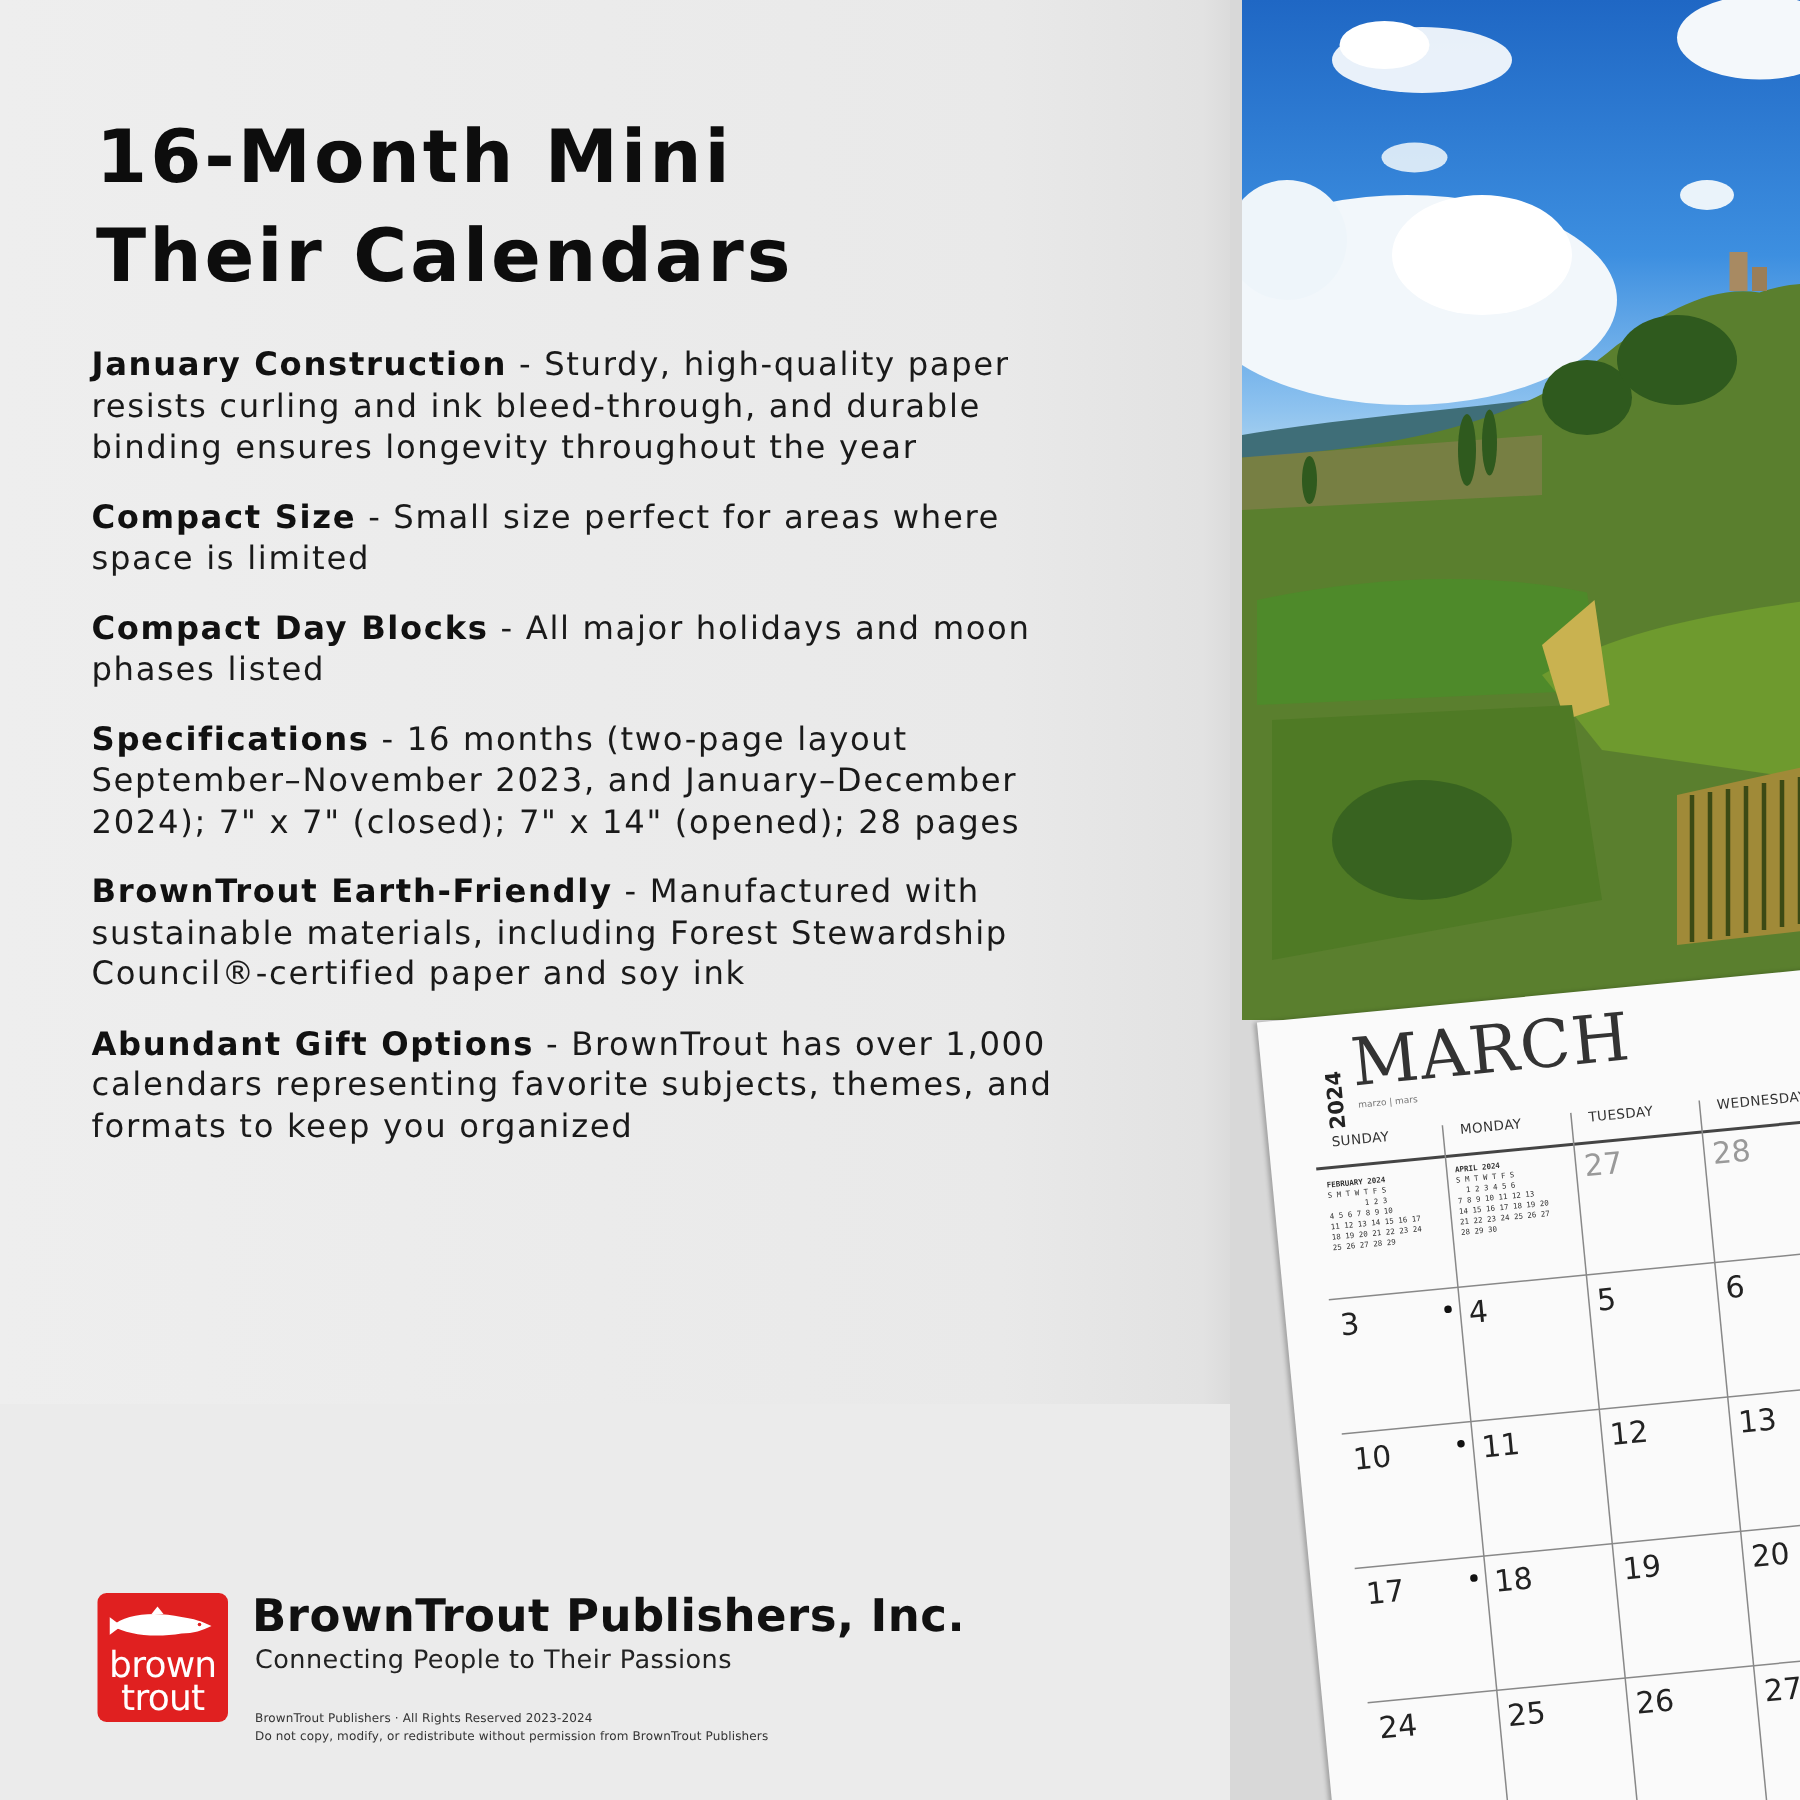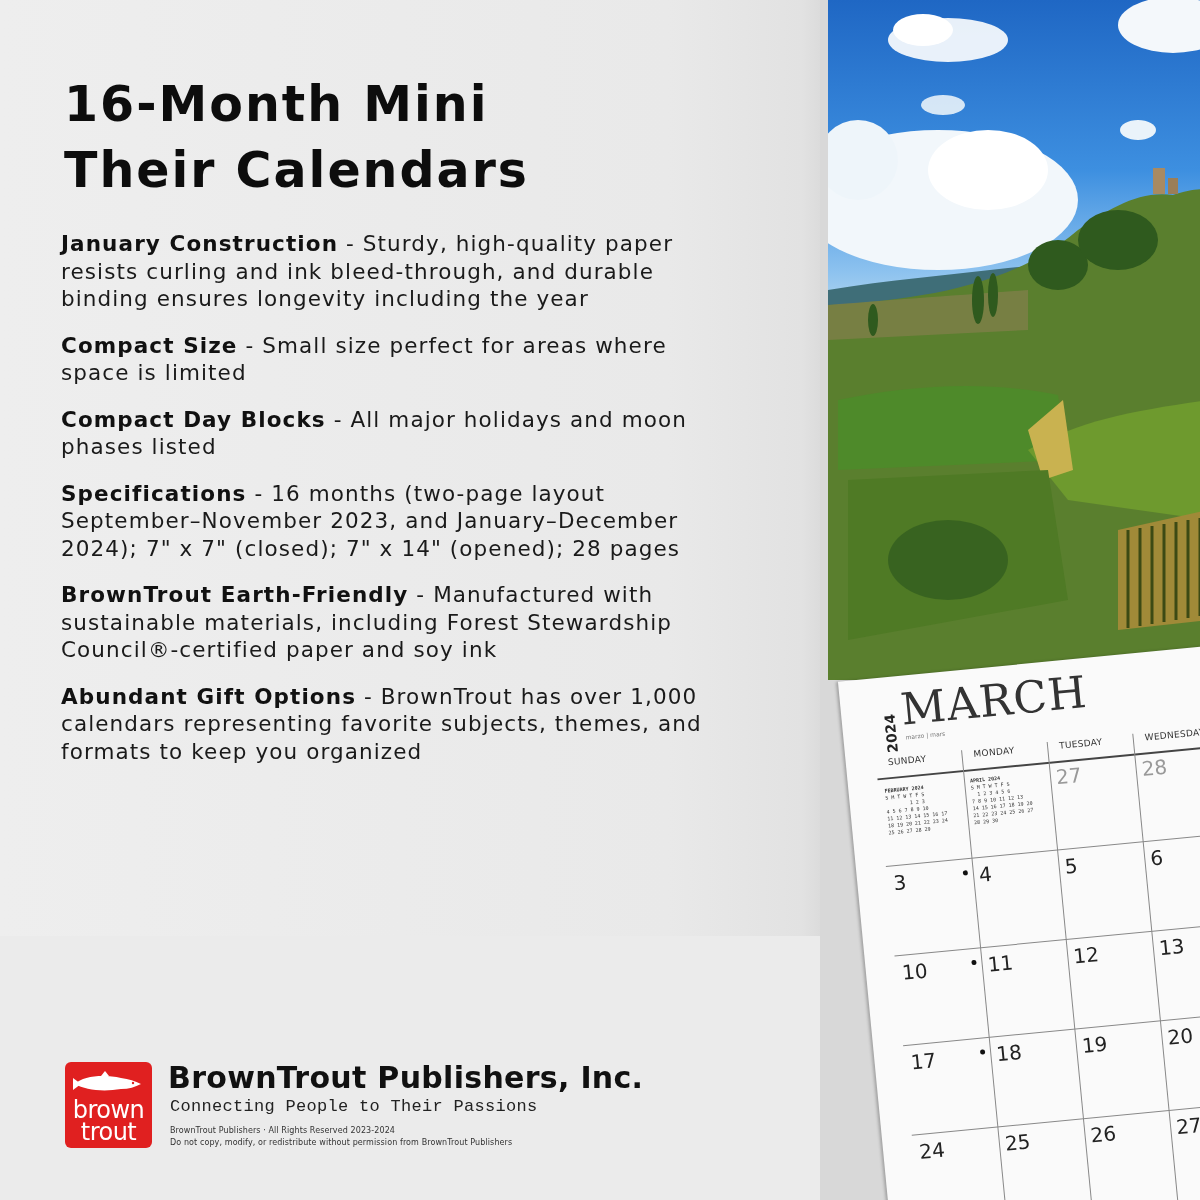--- a/index.html
+++ b/index.html
@@ -35,24 +35,24 @@
     font-family: "DejaVu Sans", sans-serif; font-size: 24px; line-height: 24px; letter-spacing: -0.5px;
   }
   .logo .lt1 { top: 36px; }
   .logo .lt2 { top: 58px; }
   .pub-name {
     position: absolute; left: 103px; top: 0px; white-space: nowrap;
     font-size: 30px; font-weight: bold; letter-spacing: 0.3px; color: #111;
   }
   .pub-tag {
     position: absolute; left: 105px; top: 37px; white-space: nowrap;
-    font-size: 17px; letter-spacing: 0.3px; color: #222; font-family: Liberation Mono, monospace;
+    font-size: 17px; letter-spacing: 0.3px; color: #222;
   }
   .pub-fine {
-    position: absolute; left: 105px; top: 65px; white-space: nowrap;
+    position: absolute; left: 105px; top: 80px; white-space: nowrap;
     font-size: 8px; line-height: 12px; color: #333; letter-spacing: 0.1px;
   }
   
   .cal-wrap {
     position: absolute; left: 820px; top: 0; width: 380px; height: 1200px;
     background: #d8d8d8;
   }
   .photo {
     position: absolute; left: 8px; top: 0; width: 380px; height: 680px;
     background: linear-gradient(180deg, #1f67c4 0%, #3d8fe0 25%, #8dc2ef 40%, #b4d8ee 46%);
@@ -92,21 +92,21 @@
 </head>
 <body>
 
 <div class="panel-left">
   <h1 class="title">
     <span>16-Month Mini</span><br>
     <span>Their Calendars</span>
   </h1>
 
   <div class="features">
-    <p class="feature"><b>January Construction</b><span> - Sturdy, high-quality paper resists curling and ink bleed-through, and durable binding ensures longevity including the year</span></p>
+    <p class="feature"><b>January Construction</b><span> - Sturdy, high-quality paper resists curling and ink bleed-through, and durable binding ensures longevity throughout the year</span></p>
     <p class="feature"><b>Compact Size</b><span> - Small size perfect for areas where space is limited</span></p>
     <p class="feature"><b>Compact Day Blocks</b><span> - All major holidays and moon phases listed</span></p>
     <p class="feature"><b>Specifications</b><span> - 16 months (two-page layout September–November 2023, and January–December 2024); 7" x 7" (closed); 7" x 14" (opened); 28 pages</span></p>
     <p class="feature"><b>BrownTrout Earth-Friendly</b><span> - Manufactured with sustainable materials, including Forest Stewardship Council®-certified paper and soy ink</span></p>
     <p class="feature"><b>Abundant Gift Options</b><span> - BrownTrout has over 1,000 calendars representing favorite subjects, themes, and formats to keep you organized</span></p>
   </div>
 
   <div class="brand">
     <div class="logo">
       <svg class="fish" viewBox="0 0 70 26">

